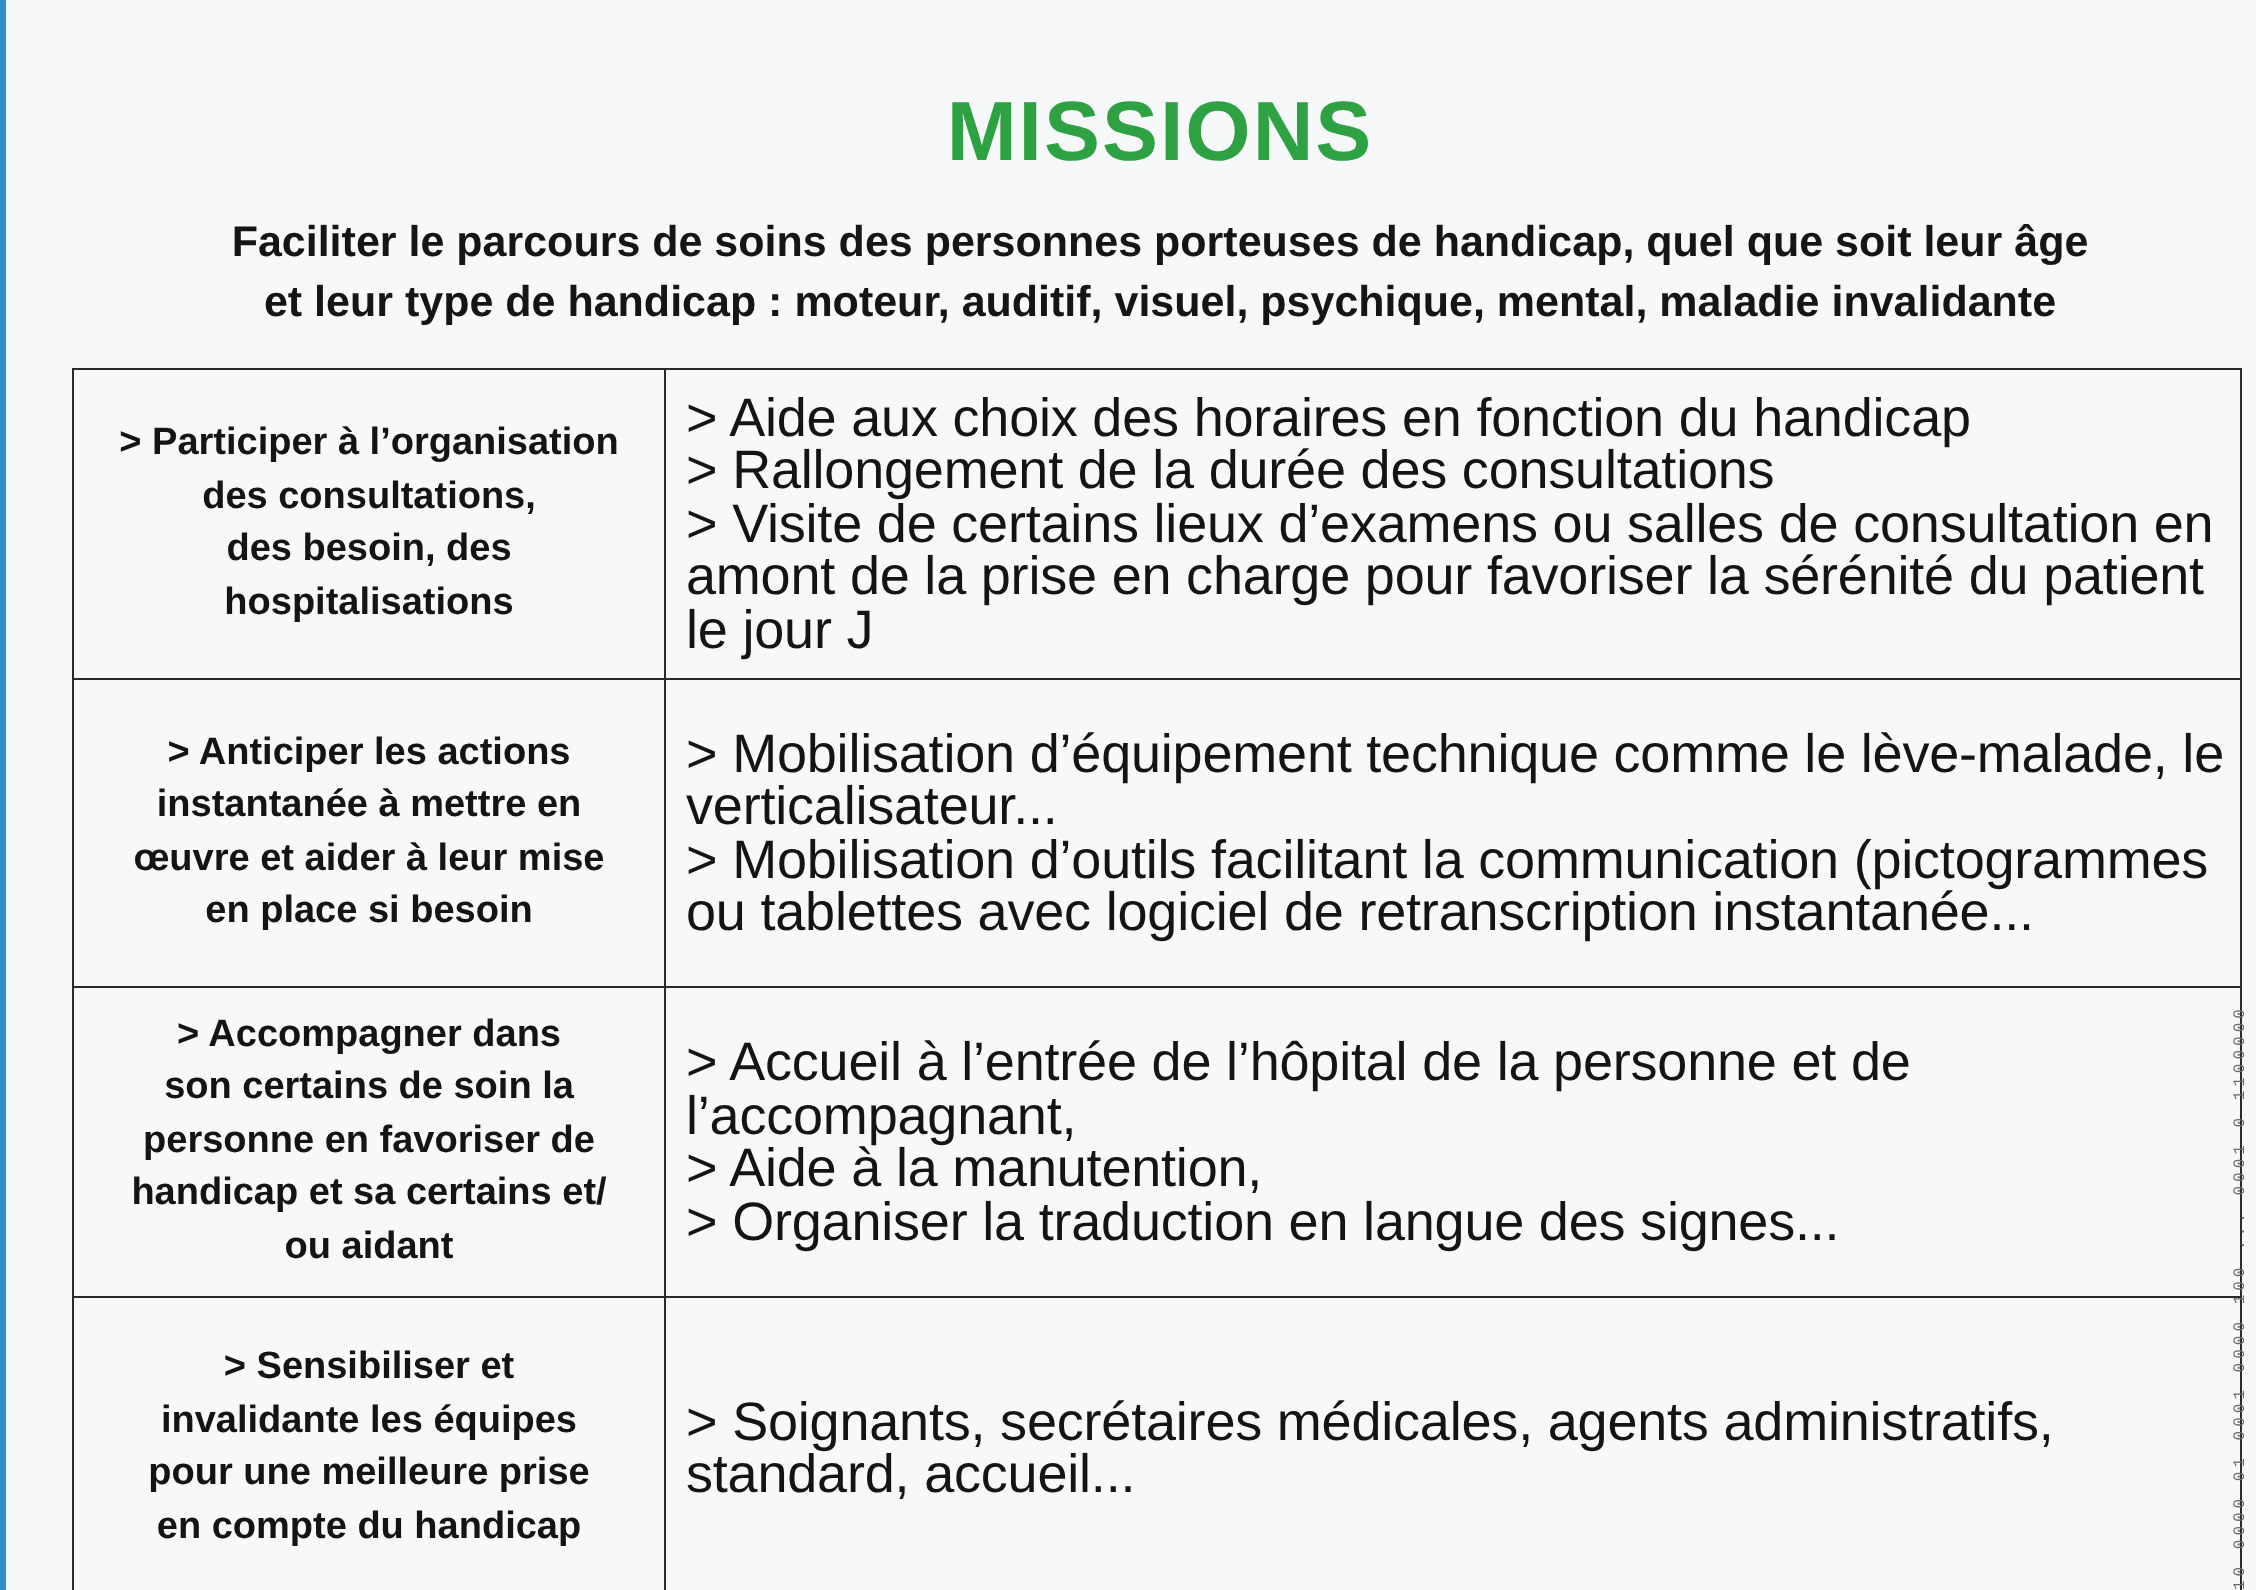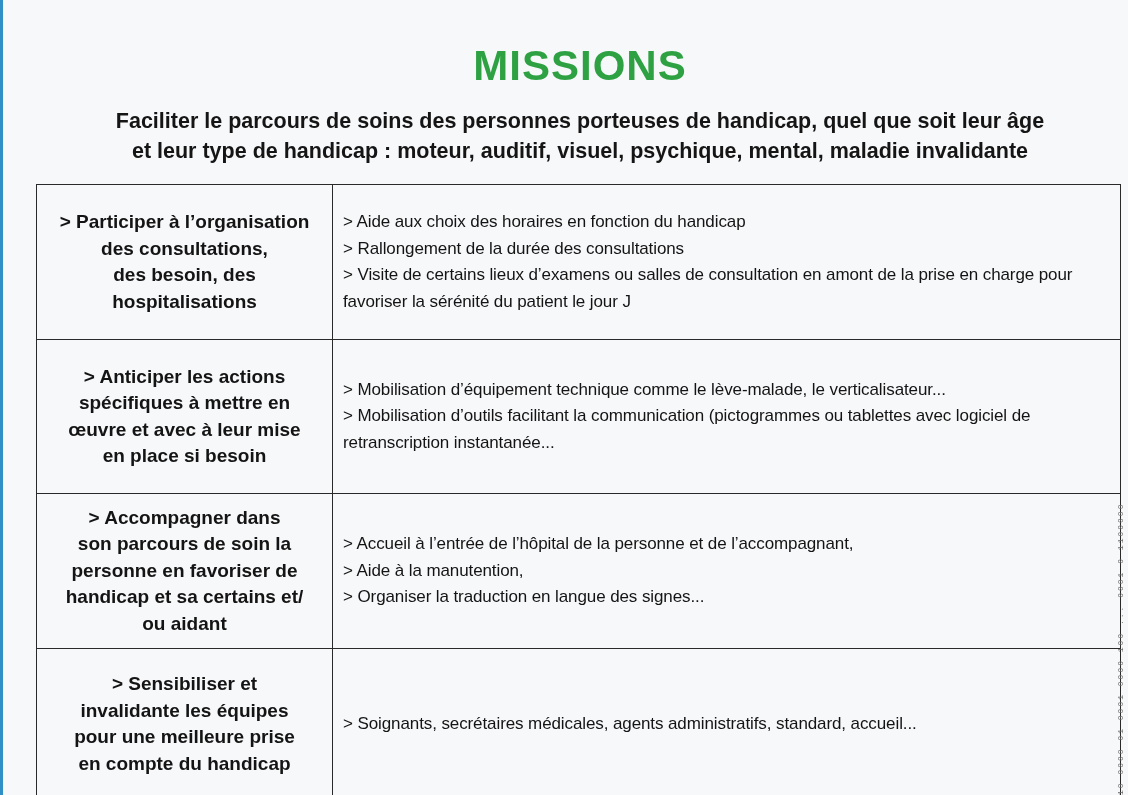--- a/index.html
+++ b/index.html
@@ -61,21 +61,21 @@
     .mission-title {
       text-align: center;
       font-weight: bold;
       font-size: 19px;
       line-height: 26.5px;
       padding: 0 8px;
     }
     .mission-details {
       padding-left: 10px;
       padding-right: 8px;
-      font-size: 17px;
+      font-size: 27px;
       line-height: 26.5px;
       letter-spacing: -0.1px;
     }
     .detail-line { display: block; }
     .row-1 td { height: 154px; margin-top: 11px; }
     .row-2 td { height: 153px; }
     .row-3 td { height: 154px; margin-left: 12px; }
     .row-4 td { height: 150px; }
     .row-4 td { border-bottom: none; }
     .side-print {
@@ -126,38 +126,38 @@
           <span class="detail-line">&gt; Rallongement de la durée des consultations</span>
           <span class="detail-line">&gt; Visite de certains lieux d’examens ou salles de consultation en amont de la prise en charge pour favoriser la sérénité du patient le jour J</span>
         </div>
       </td>
     </tr>
 
     <tr class="row-2">
       <td>
         <div class="mission-title">
           <span class="detail-line">&gt; Anticiper les actions</span>
-          <span class="detail-line">spécifiques à mettre en</span>
-          <span class="detail-line">œuvre et avec à leur mise</span>
+          <span class="detail-line">instantanée à mettre en</span>
+          <span class="detail-line">œuvre et aider à leur mise</span>
           <span class="detail-line">en place si besoin</span>
         </div>
       </td>
       <td>
         <div class="mission-details">
           <span class="detail-line">&gt; Mobilisation d’équipement technique comme le lève-malade, le verticalisateur...</span>
           <span class="detail-line">&gt; Mobilisation d’outils facilitant la communication  (pictogrammes ou tablettes avec logiciel de retranscription instantanée...</span>
         </div>
       </td>
     </tr>
 
     <tr class="row-3">
       <td>
         <div class="mission-title">
           <span class="detail-line">&gt; Accompagner dans</span>
-          <span class="detail-line">son parcours de soin la</span>
+          <span class="detail-line">son certains de soin la</span>
           <span class="detail-line">personne en favoriser de</span>
           <span class="detail-line">handicap et sa certains et/</span>
           <span class="detail-line">ou aidant</span>
         </div>
       </td>
       <td>
         <div class="mission-details">
           <span class="detail-line">&gt; Accueil à l’entrée de l’hôpital de la personne et de l’accompagnant,</span>
           <span class="detail-line">&gt; Aide à la manutention,</span>
           <span class="detail-line">&gt; Organiser la traduction en langue des signes...</span>

